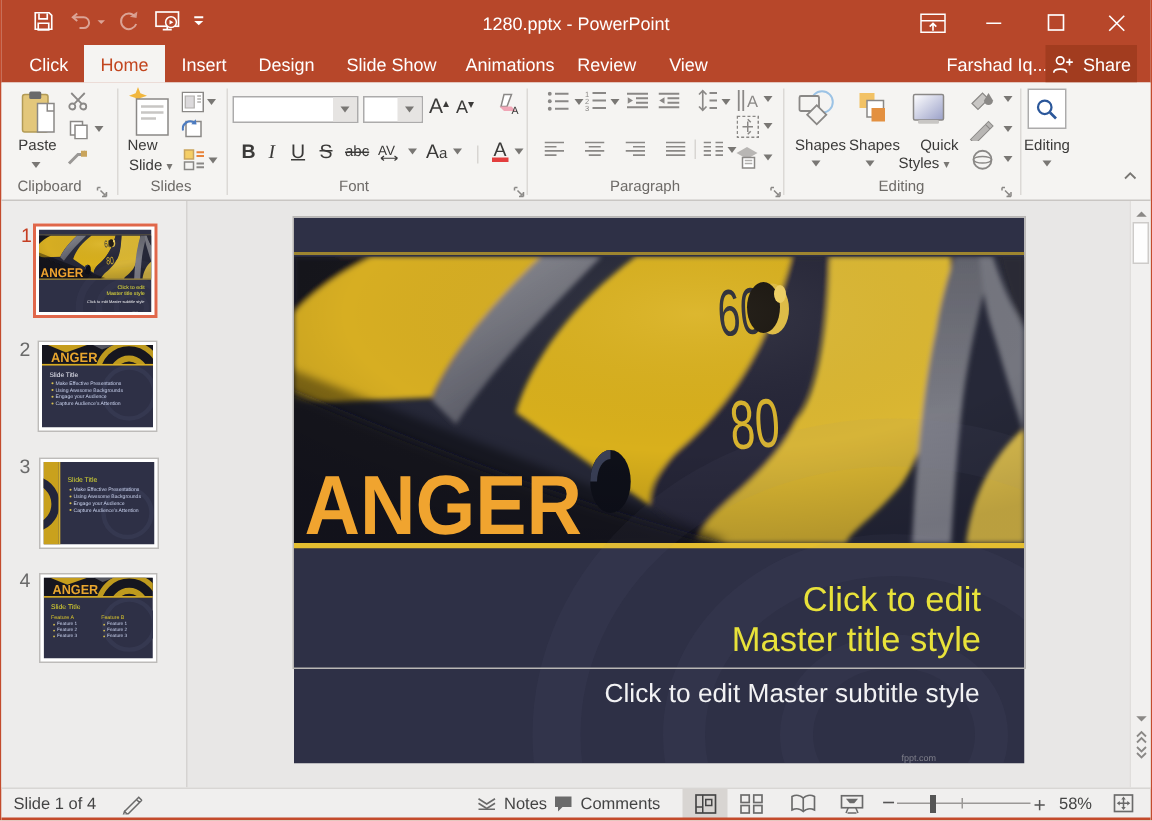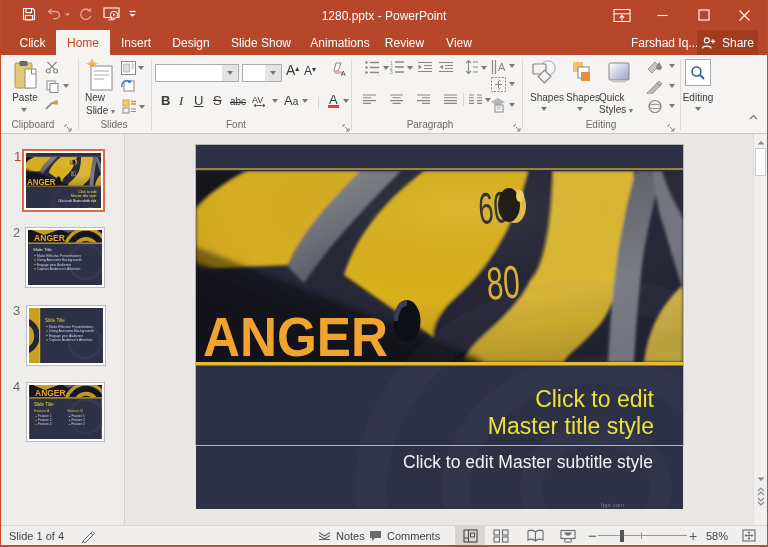--- a/index.html
+++ b/index.html
@@ -303,21 +303,21 @@
     <svg style="position:absolute;left:606px;top:5px" width="26" height="24" viewBox="0 0 26 24">
       <defs>
           <linearGradient id="qsg" x1="0" y1="0" x2="1" y2="1">
             <stop offset="0" stop-color="#fff"></stop>
             <stop offset="1" stop-color="#9aa0c8"></stop>
           </linearGradient>
         </defs>
       <rect x="2" y="3" width="20" height="17" rx="1" fill="url(#qsg)" stroke="#8a8886"></rect>
       <rect x="5" y="20" width="14" height="2.5" rx="1" fill="#c8c6c4"></rect>
     </svg>
-    <div class="rtxt" style="left:598px;top:37px;width:40px;text-align:left">Quick</div>
+    <div class="rtxt" style="left:598px;top:37px;width:40px;text-align:right">Quick</div>
     <div class="rtxt" style="left:595px;top:49px;width:40px;text-align:center">Styles <span style="font-size:8px;color:#797774">▾</span></div>
     <svg style="position:absolute;left:645px;top:4px" width="20" height="15" viewBox="0 0 20 15">
       <path d="M2 10 L9 3 l4 4 -7 7z" fill="#c8c6c4" stroke="#8a8886" stroke-width=".8"></path>
       <path d="M13 3 l3 5 a3 3 0 1 1-6 0z" fill="#8a8886"></path>
     </svg>
     <div class="dar" style="left:668px;top:9px"></div>
     <svg style="position:absolute;left:645px;top:25px" width="18" height="14" viewBox="0 0 18 14">
       <path d="M1 13 L11 3 l3 3 -10 10z M11 3 l2-2 3 3 -2 2z" fill="#b8b6b4" stroke="#8a8886" stroke-width=".7"></path>
     </svg>
     <div class="dar" style="left:668px;top:29px"></div>

